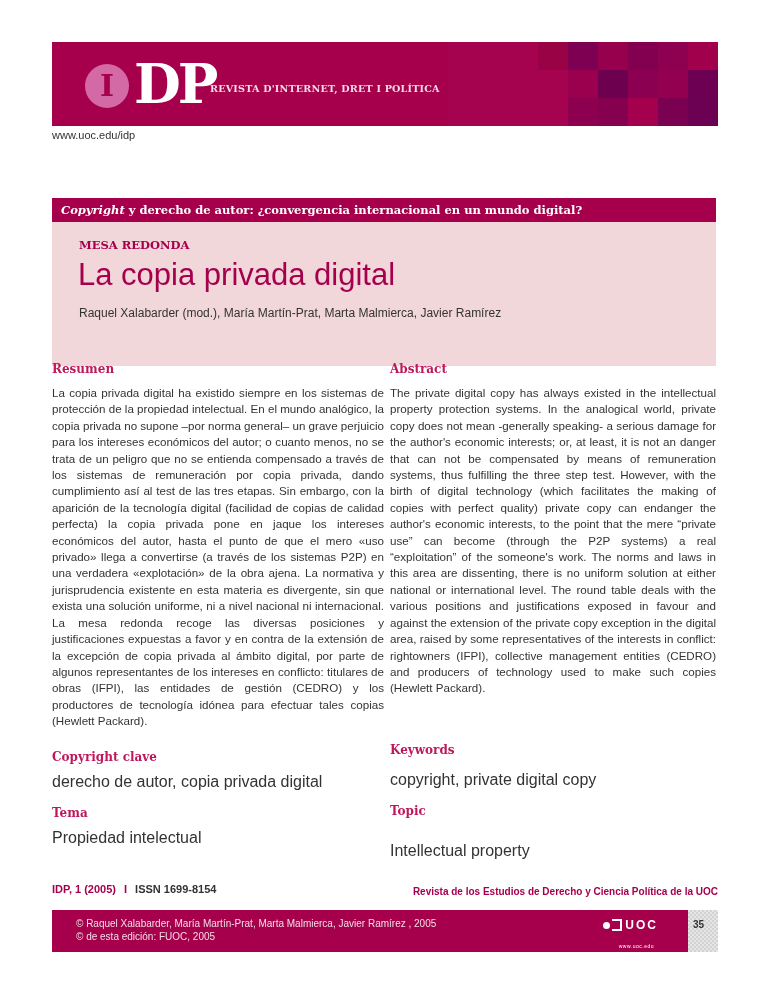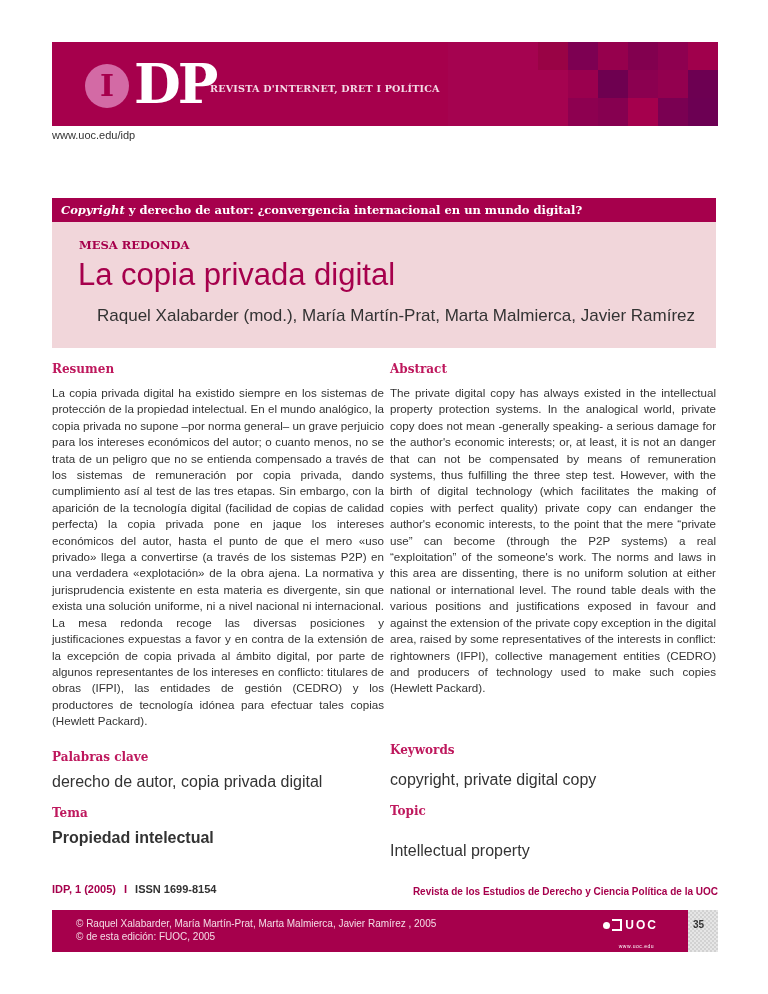--- a/index.html
+++ b/index.html
@@ -32,31 +32,31 @@
 
   
   .topic-bar {
     position: absolute; left: 52px; top: 198px; width: 664px; height: 24px;
     background: #a6004c; color: #ffffff;
     font-family: "DejaVu Serif", serif; font-weight: bold; font-size: 11.5px; line-height: 24px;
     padding-left: 9px;
   }
   .topic-bar .it { font-style: italic; }
   .title-box {
-    position: absolute; left: 52px; top: 222px; width: 664px; height: 126px; background: #f1d6da;
+    position: absolute; left: 52px; top: 222px; width: 664px; height: 144px; background: #f1d6da;
   }
   .section-label {
     position: absolute; left: 27px; top: 16px; color: #a6004c;
     font-family: "DejaVu Serif", serif; font-weight: bold; font-size: 11.5px;
   }
   .main-title {
     position: absolute; left: 26px; top: 34px; color: #a6004c;
     font-family: "Liberation Sans", sans-serif; font-size: 31px; line-height: 38px;
   }
-  .authors { position: absolute; left: 27px; top: 84px; font-size: 17px; color: #333; margin-left: 18px; }
+  .authors { position: absolute; left: 27px; top: 84px; font-size: 12px; color: #333; }
 
   
   .col { position: absolute; width: 332px; }
   .col-left { left: 52px; }
   .col-right { left: 390px; width: 326px; }
   .head {
     color: #be185d; font-family: "DejaVu Serif", serif; font-weight: bold; font-size: 12px;
   }
   .body-text {
     font-size: 11.6px; line-height: 16.4px; color: #333; text-align: justify; hyphens: auto;
@@ -133,26 +133,26 @@
   <div class="section-label">MESA REDONDA</div>
   <div class="main-title">La copia privada digital</div>
   <div class="authors">Raquel Xalabarder (mod.), María Martín-Prat, Marta Malmierca, Javier Ramírez</div>
 </div>
 
 <div class="col col-left" style="top:362px;">
   <div class="head">Resumen</div>
   <div class="body-text" style="margin-top:9px;">La copia privada digital ha existido siempre en los sistemas de protección de la propiedad intelectual. En el mundo analógico, la copia privada no supone –por norma general– un grave perjuicio para los intereses económicos del autor; o cuanto menos, no se trata de un peligro que no se entienda compensado a través de los sistemas de remuneración por copia privada, dando cumplimiento así al test de las tres etapas. Sin embargo, con la aparición de la tecnología digital (facilidad de copias de calidad perfecta) la copia privada pone en jaque los intereses económicos del autor, hasta el punto de que el mero «uso privado» llega a convertirse (a través de los sistemas P2P) en una verdadera «explotación» de la obra ajena. La normativa y jurisprudencia existente en esta materia es divergente, sin que exista una solución uniforme, ni a nivel nacional ni internacional. La mesa redonda recoge las diversas posiciones y justificaciones expuestas a favor y en contra de la extensión de la excepción de copia privada al ámbito digital, por parte de algunos representantes de los intereses en conflicto: titulares de obras (IFPI), las entidades de gestión (CEDRO) y los productores de tecnología idónea para efectuar tales copias (Hewlett Packard).</div>
 </div>
 <div class="col col-left" style="top:750px;">
-  <div class="head">Palabras clave</div>
+  <div class="head">Copyright clave</div>
   <div class="plain" style="margin-top:9px;">derecho de autor, copia privada digital</div>
 </div>
 <div class="col col-left" style="top:806px;">
   <div class="head">Tema</div>
-  <div class="plain" style="margin-top:9px;font-weight:bold;">Propiedad intelectual</div>
+  <div class="plain" style="margin-top:9px;">Propiedad intelectual</div>
 </div>
 
 <div class="col col-right" style="top:362px;">
   <div class="head">Abstract</div>
   <div class="body-text" style="margin-top:9px;">The private digital copy has always existed in the intellectual property protection systems. In the analogical world, private copy does not mean -generally speaking- a serious damage for the author's economic interests; or, at least, it is not an danger that can not be compensated by means of remuneration systems, thus fulfilling the three step test. However, with the birth of digital technology (which facilitates the making of copies with perfect quality) private copy can endanger the author's economic interests, to the point that the mere “private use” can become (through the P2P systems) a real “exploitation” of the someone's work. The norms and laws in this area are dissenting, there is no uniform solution at either national or international level. The round table deals with the various positions and justifications exposed in favour and against the extension of the private copy exception in the digital area, raised by some representatives of the interests in conflict: rightowners (IFPI), collective management entities (CEDRO) and producers of technology used to make such copies (Hewlett Packard).</div>
 </div>
 <div class="col col-right" style="top:743px;">
   <div class="head">Keywords</div>
   <div class="plain" style="margin-top:14px;">copyright, private digital copy</div>
 </div>

